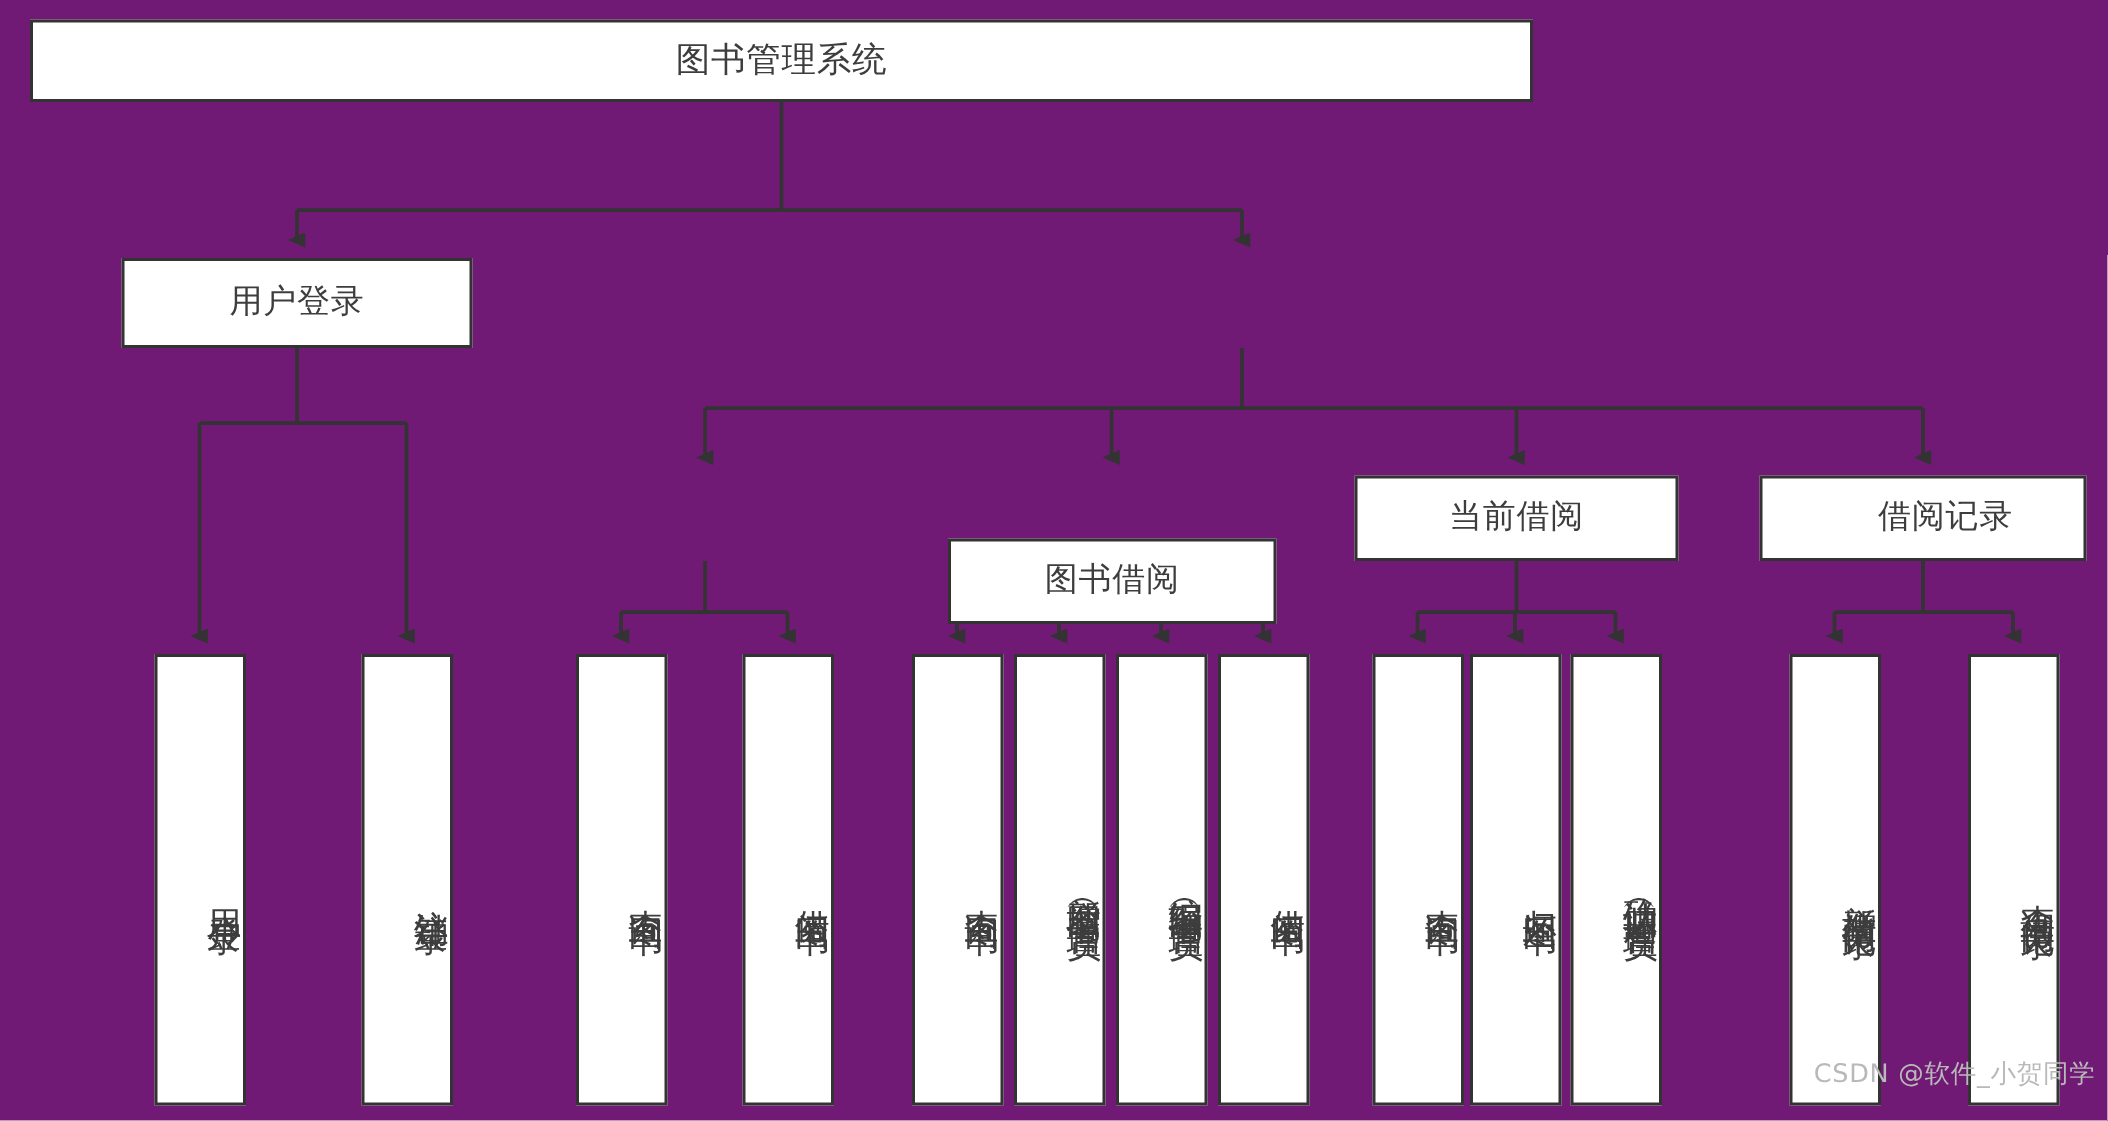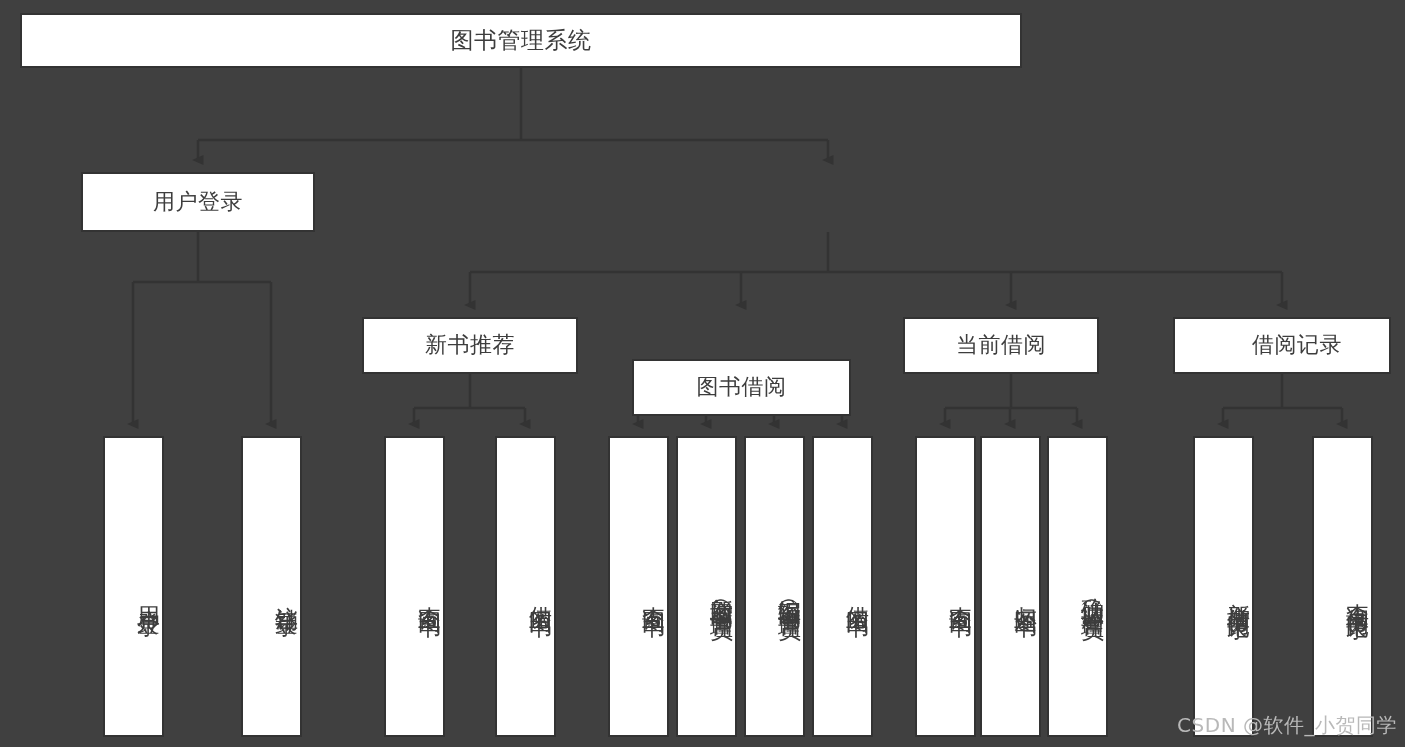--- a/index.html
+++ b/index.html
@@ -7,21 +7,21 @@
     padding: 0;
     background: #ffffff;
   }
   body {
     font-family: "DejaVu Sans", "Liberation Sans", sans-serif;
   }
   #canvas {
     position: relative;
     width: 1405px;
     height: 747px;
-    background: #404040;
+    background: #701a75;
     overflow: hidden;
   }
   #wires {
     position: absolute;
     left: 0;
     top: 0;
     width: 1405px;
     height: 747px;
     pointer-events: none;
   }
@@ -55,22 +55,22 @@
     letter-spacing: 3px;
   }
   .node.v .vtext {
     writing-mode: vertical-rl;
     text-orientation: upright;
     display: block;
   }
   .watermark {
     position: absolute;
     right: 8px;
-    bottom: 8px;
-    font-size: 20px;
+    bottom: 20px;
+    font-size: 17px;
     color: #b9b9b9;
     white-space: nowrap;
     letter-spacing: 0.5px;
   }
 </style>
 </head>
 <body>
 
 <div id="canvas">
 
@@ -125,27 +125,24 @@
   </svg>
 
   <div class="node h root" style="left:20px; top:13px; width:1002px; height:55px;">
     <span>图书管理系统</span>
   </div>
 
   <div class="node h" style="left:81px; top:172px; width:234px; height:60px;">
     <span>用户登录</span>
   </div>
 
-  <div class="node h" style="left:362px; top:317px; width:216px; height:57px;">
-    <span>新书推荐</span>
-  </div>
   <div class="node h" style="left:632px; top:317px; width:219px; height:57px;margin-top:42px;">
     <span>图书借阅</span>
   </div>
-  <div class="node h" style="left:903px; top:317px; width:196px; height:57px;">
+  <div class="node h" style="left:903px; top:317px; width:216px; height:57px;">
     <span>当前借阅</span>
   </div>
   <div class="node h" style="left:1173px; top:317px; width:218px; height:57px;padding-left:30px;">
     <span>借阅记录</span>
   </div>
 
   <div class="node v" style="left:103px; top:436px; width:61px; height:301px;">
     <span class="vtext">用户登录</span>
   </div>
   <div class="node v" style="left:241px; top:436px; width:61px; height:301px;">

